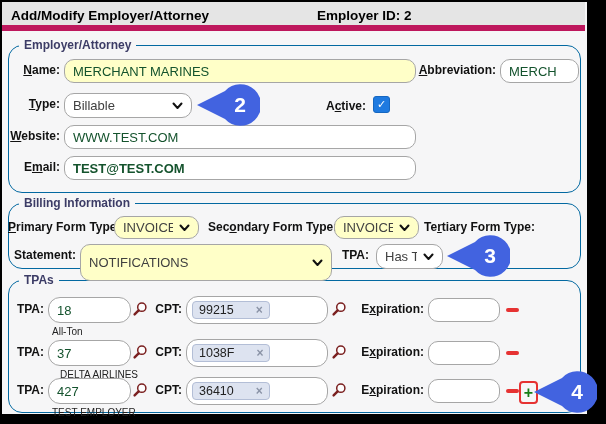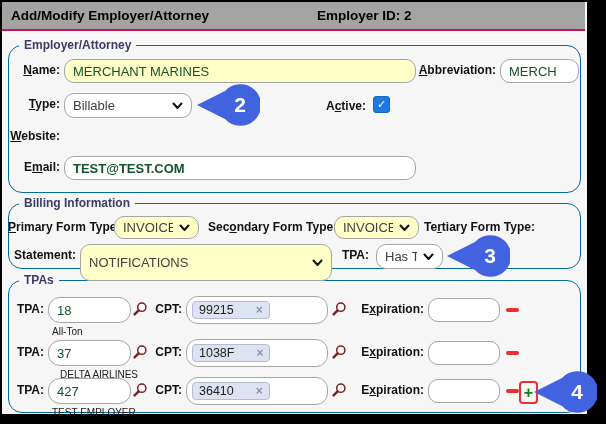--- a/index.html
+++ b/index.html
@@ -8,21 +8,21 @@
     font-family:"Liberation Sans","DejaVu Sans",sans-serif;
     overflow:hidden;
   }
   #content{
     position:absolute;left:2px;top:2px;width:585px;height:412px;
     background:#f6f6f7;
   }
   
   .hdr{
     position:absolute;left:2px;top:2px;width:583px;height:29px;
-    background:#a3a3a3;border-bottom:2px solid #be185d;box-sizing:border-box;
+    background:#e5e5e5;border-bottom:6px solid #be185d;box-sizing:border-box;
     z-index:3;
   }
   .hdr-title{
     position:absolute;left:9px;top:0;line-height:27px;
     font-size:13.5px;font-weight:bold;color:#000;
   }
   .hdr-id{
     position:absolute;left:315px;top:0;line-height:27px;
     font-size:13.5px;font-weight:bold;color:#000;
   }
@@ -131,20 +131,21 @@
           <polyline points="1.5,1.5 5.5,6 9.5,1.5" fill="none" stroke="#111" stroke-width="2" stroke-linecap="round" stroke-linejoin="round"></polyline>
         </svg>
       </span>
   </div>
   <span class="lbl" style="left:300px;top:99px;width:66px;"><span>A</span><u>c</u><span>tive:</span></span>
   <div class="chk" style="left:373px;top:96px;">
       <span>✓</span>
     </div>
 
   <span class="lbl" style="left:8px;top:129px;width:52px;"><span></span><u>W</u><span>ebsite:</span></span>
+  <input class="tbx" style="left: 64px; top: 125px; width: 352px; height: 24px;" value="WWW.TEST.COM">
 
   <span class="lbl" style="left:8px;top:160px;width:52px;"><span>E</span><u>m</u><span>ail:</span></span>
   <input class="tbx" style="left: 64px; top: 156px; width: 352px; height: 24px; font-weight: bold;" value="TEST@TEST.COM">
 
   <div class="group" style="left:8px;top:203px;width:571px;height:64px;">
     <span class="group-legend">Billing Information</span>
   </div>
 
   <span class="lbl" style="left:8px;top:220px;width:102px;"><span></span><u>P</u><span>rimary Form Type:</span></span>
   <div class="sel yellow" style="left:114px;top:216px;width:85px;height:23px;">

